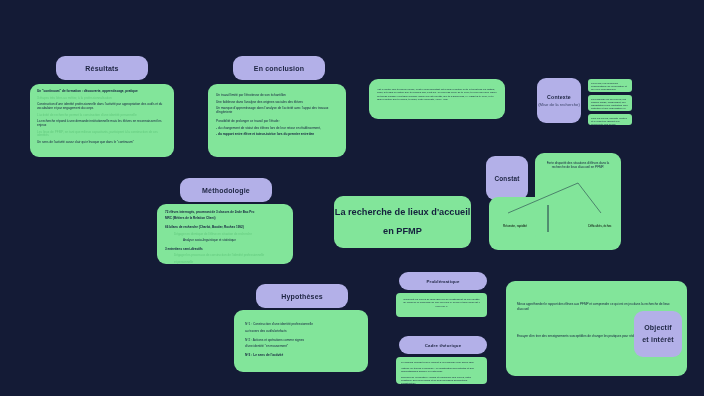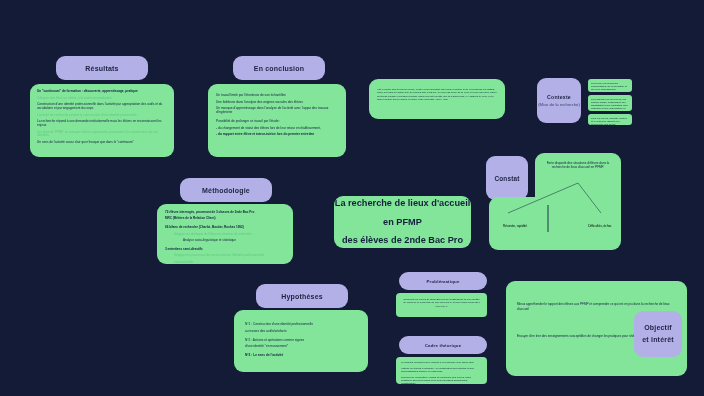--- a/index.html
+++ b/index.html
@@ -166,21 +166,20 @@
     <p class="i2">Analyse socio-linguistique et statistique</p>
     <p class="b gap">3 entretiens semi-directifs</p>
     <p class="dim i1">Dégager les processus de construction de l'identité professionnelle</p>
     <p class="dim i1">et personnelle</p>
 
   </div>
 
   <div class="node green" id="central" style="left:334px; top:196px; width:137px; height:52px;">
     <span>La recherche de lieux d'accueil</span>
     <span>en PFMP</span>
-    <span>des élèves de 2nde Bac Pro</span>
   </div>
 
   <div class="node cap" style="left:256px; top:284px; width:92px; height:24px; font-size:7px;">
     <span>Hypothèses</span>
   </div>
   <div class="node green lines" style="left:234px; top:310px; width:134px; height:62px; padding:12px 11px; font-size:3.2px;">
     <p>N°1 : Construction d'une identité professionnelle</p>
     <p>au travers des outils/artefacts</p>
     <p class="gap">N°2 : Actions et opérations comme signes</p>
     <p>d'une identité "en mouvement"</p>

